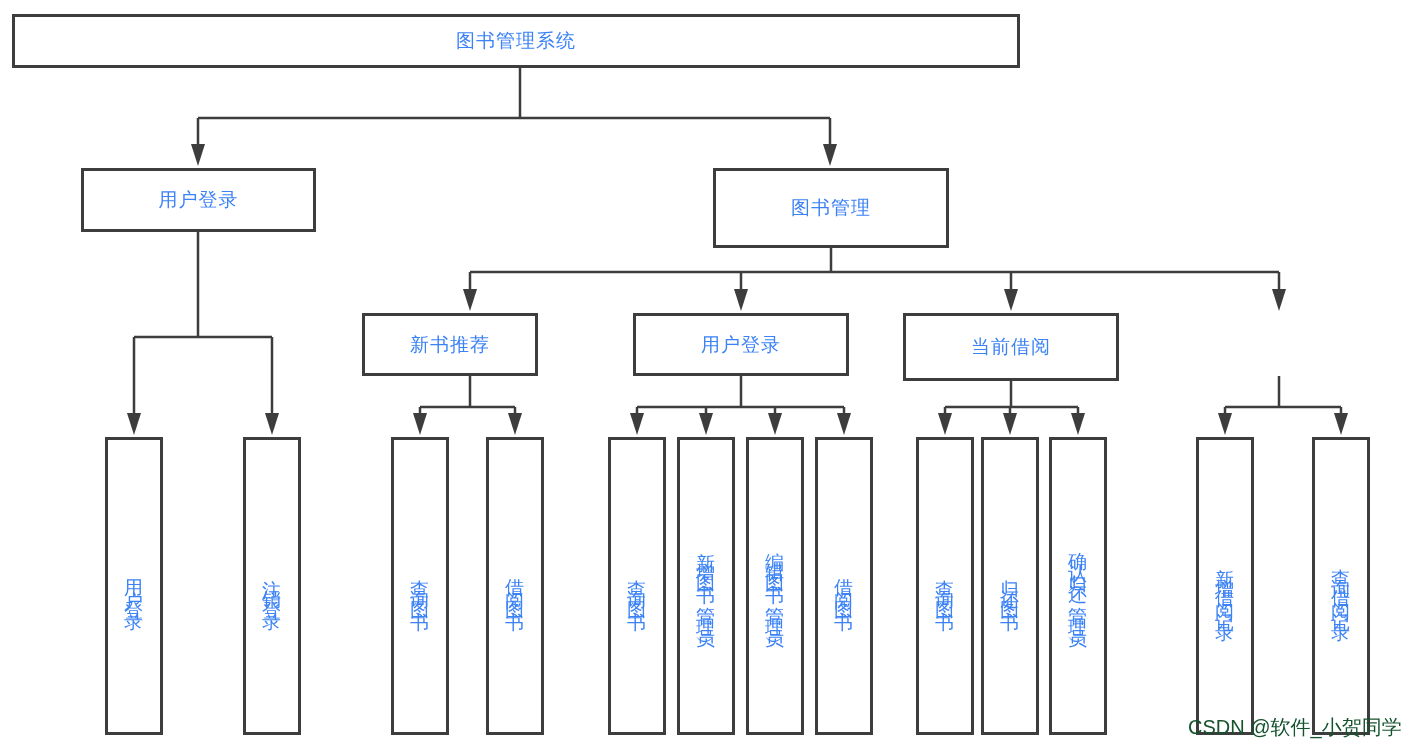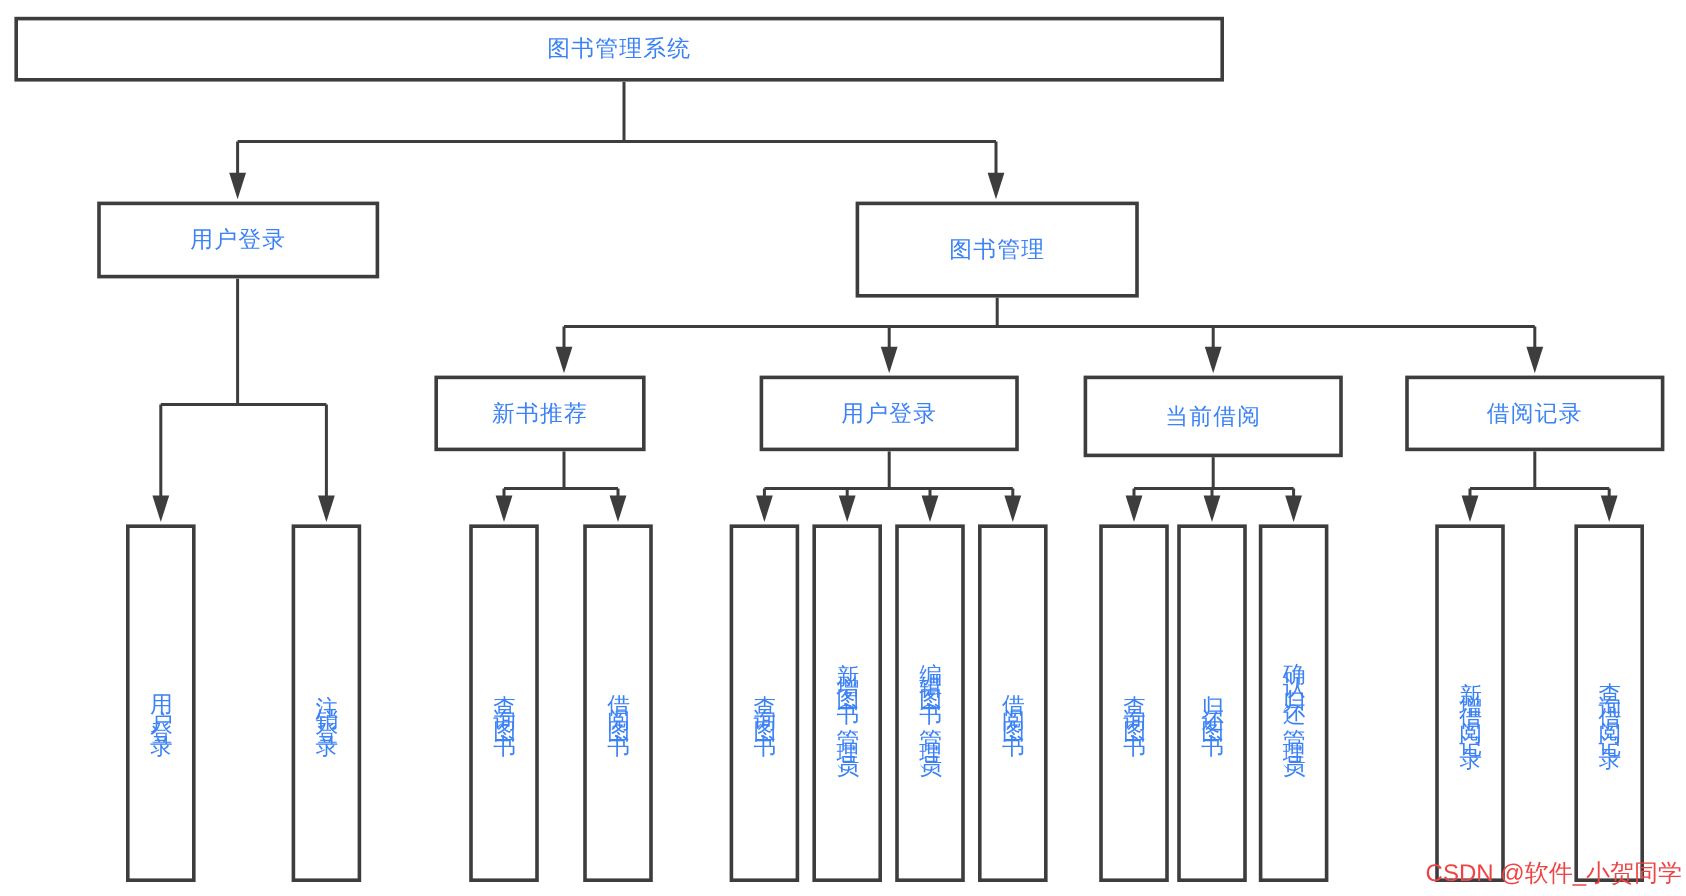--- a/index.html
+++ b/index.html
@@ -32,21 +32,21 @@
     text-orientation:mixed;
     font-size:19px;
     letter-spacing:11px;
     line-height:1;
   }
   .box.v{padding:6px 0;}
   .watermark{
     position:absolute;
     left:1188px;top:714px;
     font-size:20px;
-    color:#ef4444;
+    color:#14532d;
     white-space:nowrap;
     z-index:3;
   }
 </style>
 </head>
 <body>
 
 <div class="canvas">
 
   <svg class="connectors" width="1405" height="747" viewBox="0 0 1405 747">
@@ -102,23 +102,20 @@
 
   <div class="box h" style="left:362px;top:313px;width:176px;height:63px">
     <span>新书推荐</span>
   </div>
   <div class="box h" style="left:633px;top:313px;width:216px;height:63px">
     <span>用户登录</span>
   </div>
   <div class="box h" style="left:903px;top:313px;width:216px;height:68px">
     <span>当前借阅</span>
   </div>
-  <div class="box h" style="left:1171px;top:313px;width:216px;height:63px">
-    <span>借阅记录</span>
-  </div>
 
   <div class="box v" style="left:105px;top:437px;width:58px;height:298px">
     <span>用户登录</span>
   </div>
   <div class="box v" style="left:243px;top:437px;width:58px;height:298px">
     <span>注销登录</span>
   </div>
 
   <div class="box v" style="left:391px;top:437px;width:58px;height:298px">
     <span>查询图书</span>

